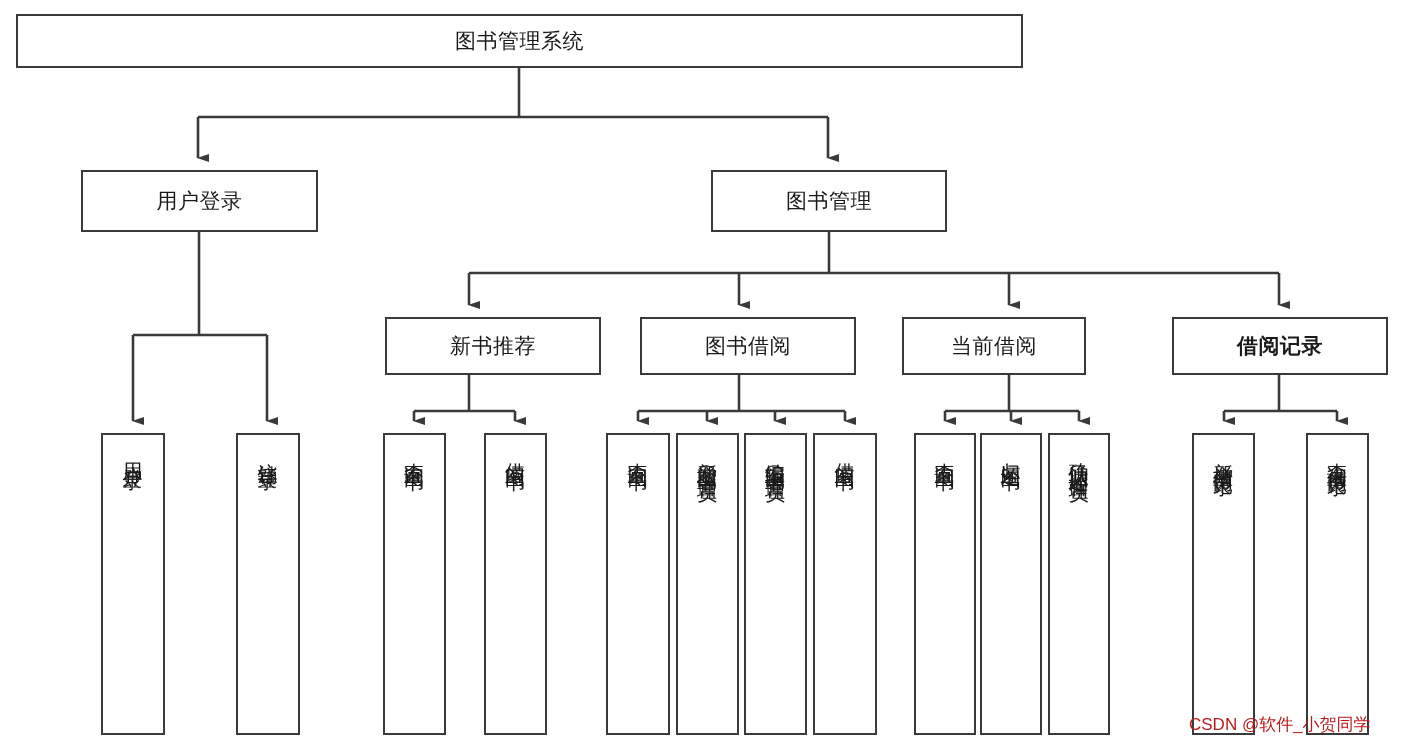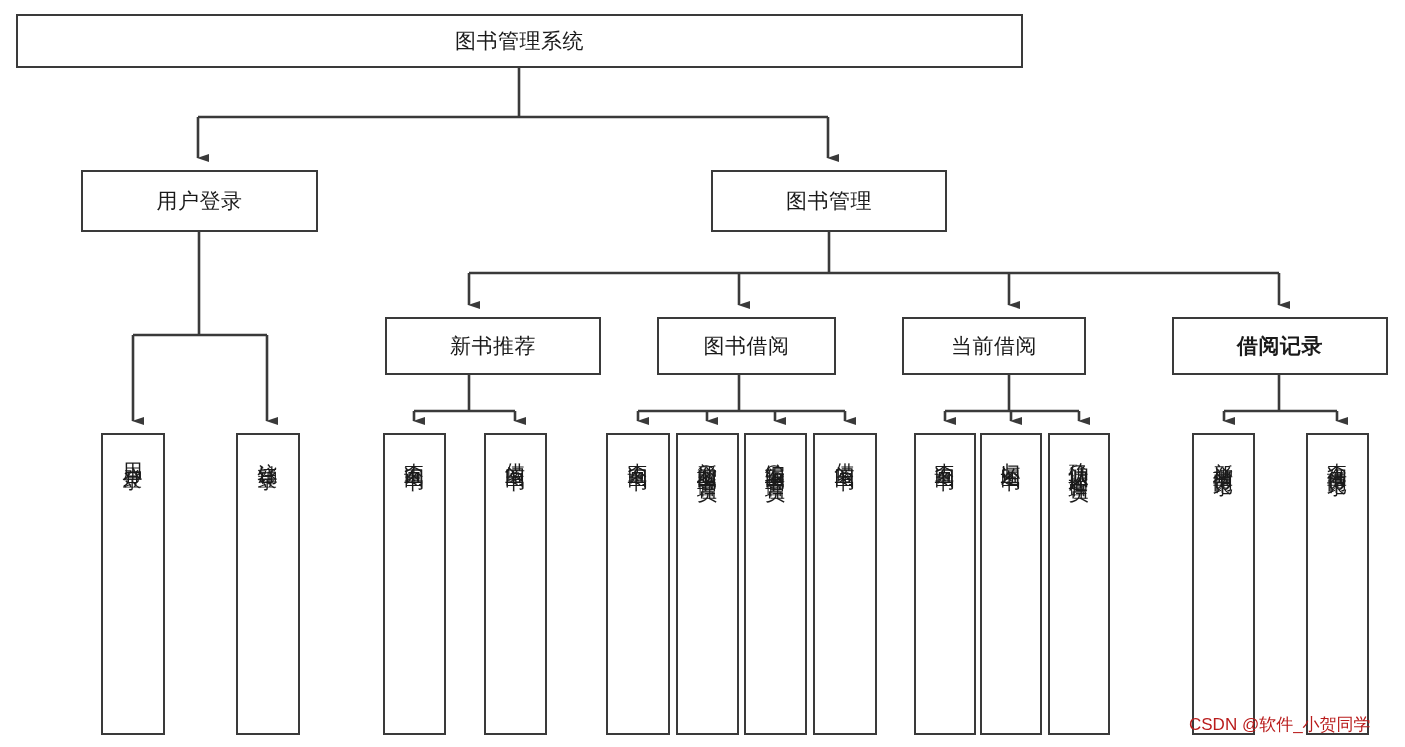--- a/index.html
+++ b/index.html
@@ -129,21 +129,21 @@
   <div class="node horiz" style="left:81px; top:170px; width:237px; height:62px;">
     <span class="label">用户登录</span>
   </div>
   <div class="node horiz" style="left:711px; top:170px; width:236px; height:62px;">
     <span class="label">图书管理</span>
   </div>
 
   <div class="node horiz" style="left:362px; top:317px; width:216px; height:58px;margin-left:23px;">
     <span class="label">新书推荐</span>
   </div>
-  <div class="node horiz" style="left:657px; top:317px; width:179px; height:58px;">
+  <div class="node horiz" style="left:640px; top:317px; width:216px; height:58px;">
     <span class="label">图书借阅</span>
   </div>
   <div class="node horiz" style="left:902px; top:317px; width:184px; height:58px;">
     <span class="label">当前借阅</span>
   </div>
   <div class="node horiz" style="left:1172px; top:317px; width:216px; height:58px;font-weight:bold;">
     <span class="label">借阅记录</span>
   </div>
 
   <div class="node vert" style="left:101px; top:433px; width:64px; height:302px;">

